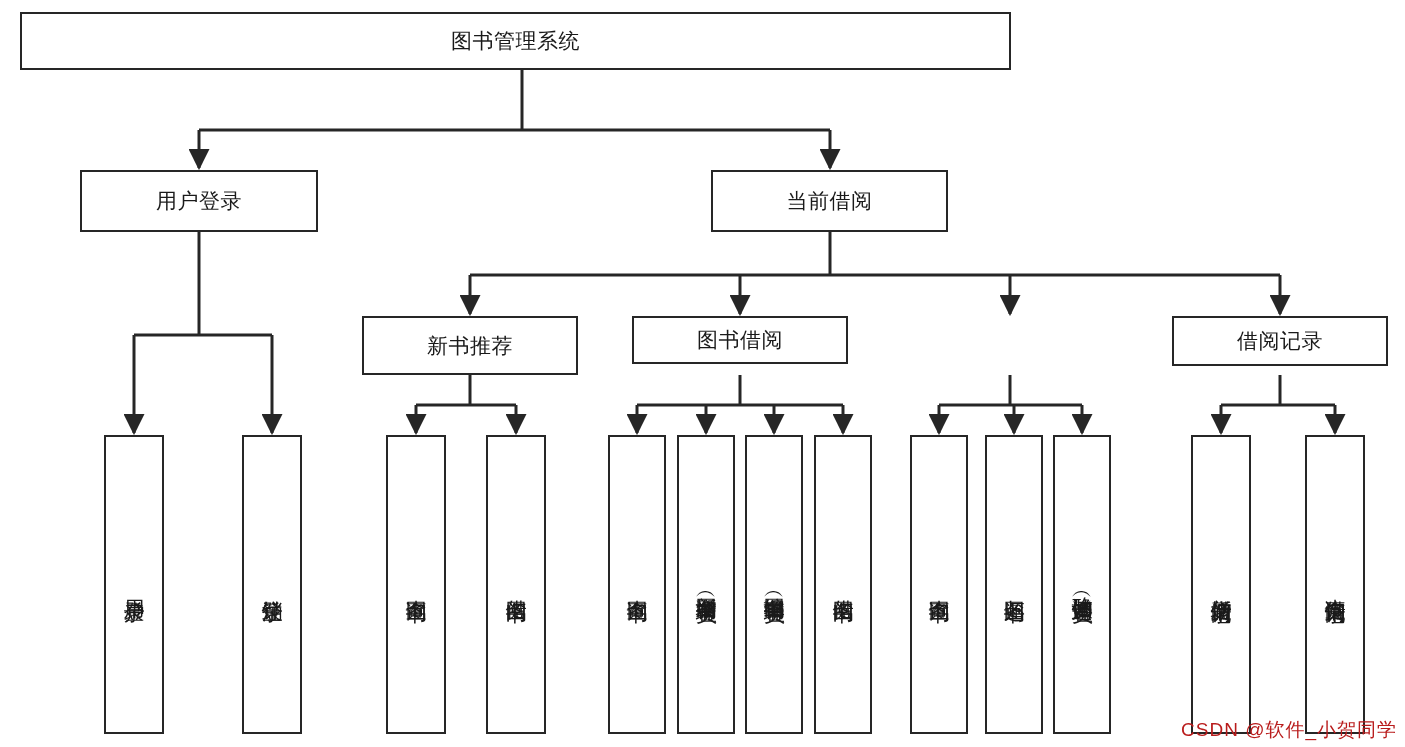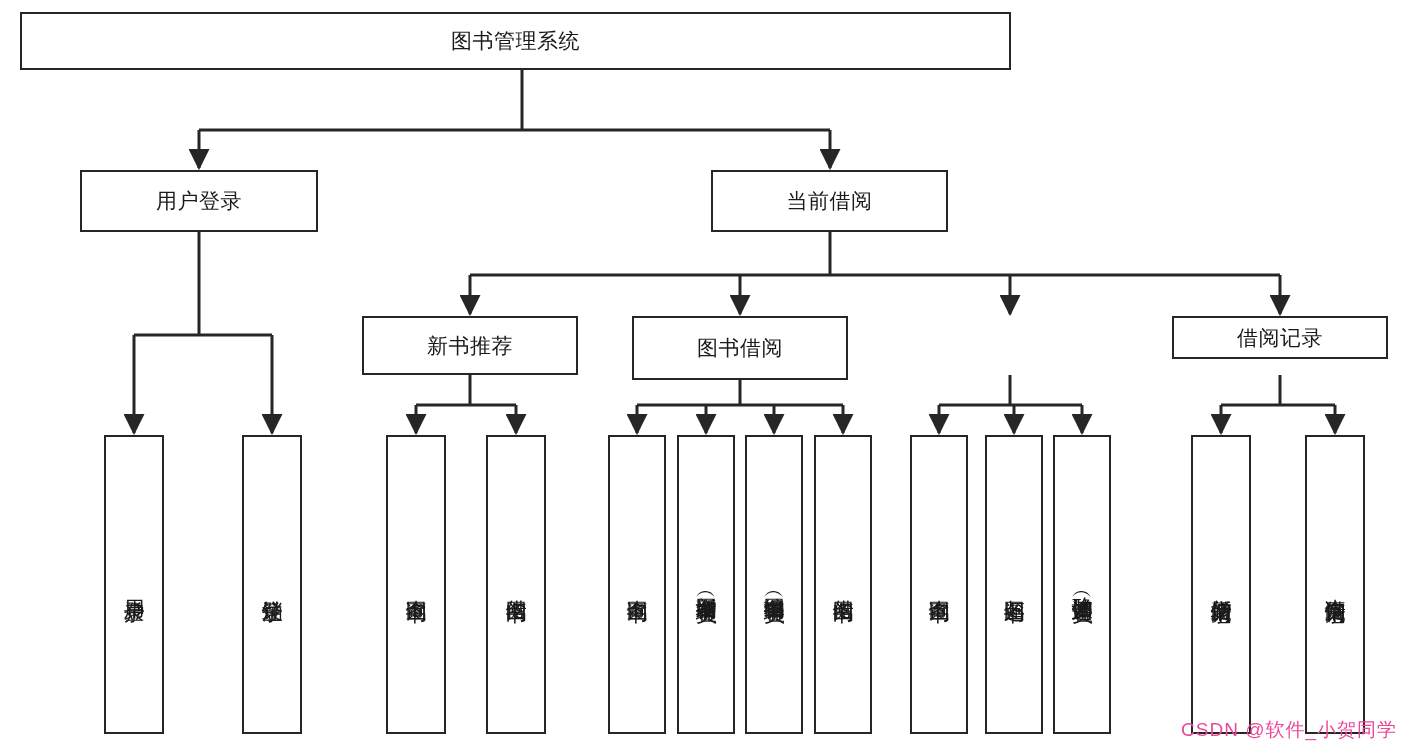--- a/index.html
+++ b/index.html
@@ -57,21 +57,21 @@
   .node-v .vlabel {
     writing-mode: vertical-rl;
     text-orientation: upright;
     display: block;
   }
   #watermark {
     position: absolute;
     right: 8px;
     bottom: 4px;
     font-size: 19px;
-    color: #ec4899;
+    color: #b91c1c;
     letter-spacing: 1px;
     white-space: nowrap;
     user-select: none;
   }
 </style>
 </head>
 <body>
 
 <div id="diagram-root">
 
@@ -132,24 +132,24 @@
   <div class="node node-h" style="left: 80px; top: 170px; width: 238px; height: 62px;">
     <span>用户登录</span>
   </div>
   <div class="node node-h" style="left: 711px; top: 170px; width: 237px; height: 62px;">
     <span>当前借阅</span>
   </div>
 
   <div class="node node-h" style="left: 362px; top: 316px; width: 216px; height: 59px;">
     <span>新书推荐</span>
   </div>
-  <div class="node node-h" style="left: 632px; top: 316px; width: 216px; height: 64px;">
+  <div class="node node-h" style="left: 632px; top: 316px; width: 216px; height: 48px;">
     <span>图书借阅</span>
   </div>
-  <div class="node node-h" style="left: 1172px; top: 316px; width: 216px; height: 43px;">
+  <div class="node node-h" style="left: 1172px; top: 316px; width: 216px; height: 50px;">
     <span>借阅记录</span>
   </div>
 
   <div class="node node-v" style="left: 104px; top: 435px; width: 60px; height: 299px;">
     <span class="vlabel">用户登录</span>
   </div>
   <div class="node node-v" style="left: 242px; top: 435px; width: 60px; height: 299px;">
     <span class="vlabel">注销登录</span>
   </div>
   <div class="node node-v" style="left: 386px; top: 435px; width: 60px; height: 299px;">

